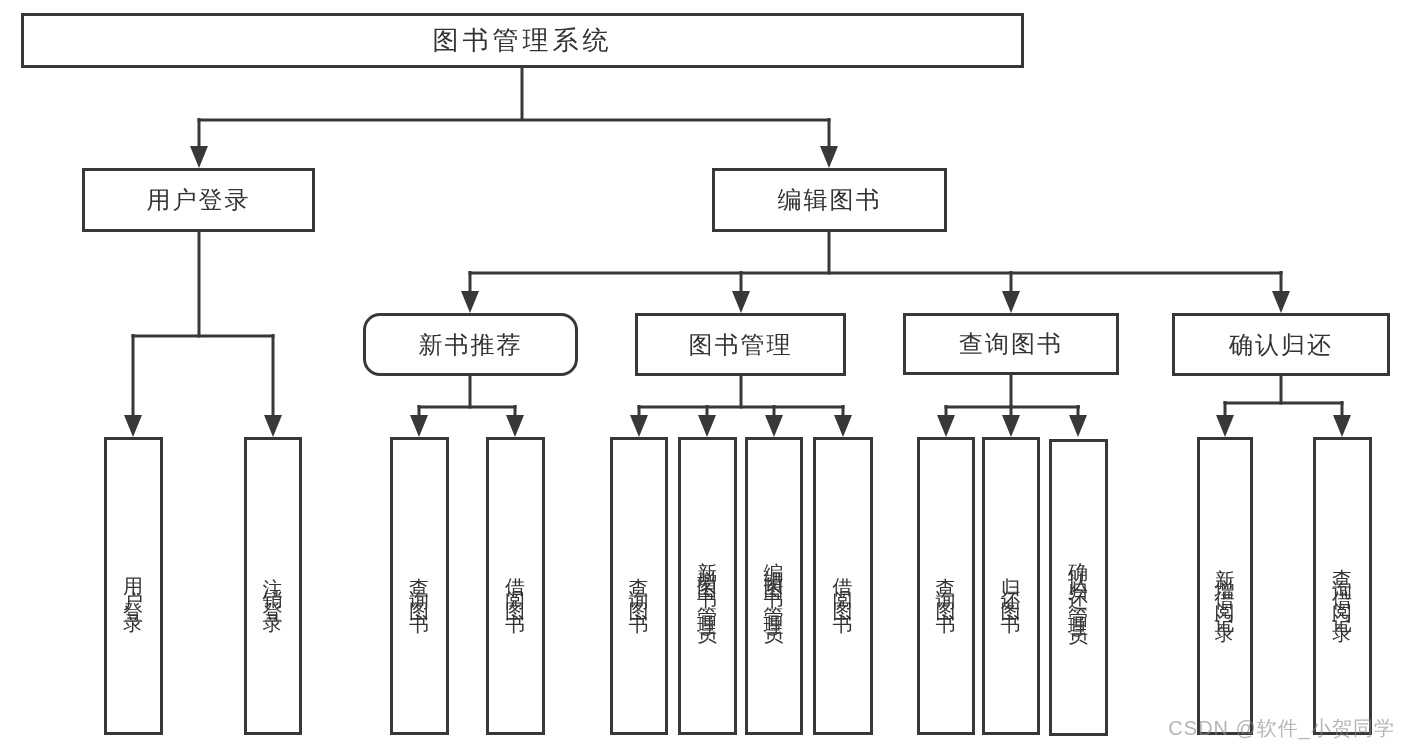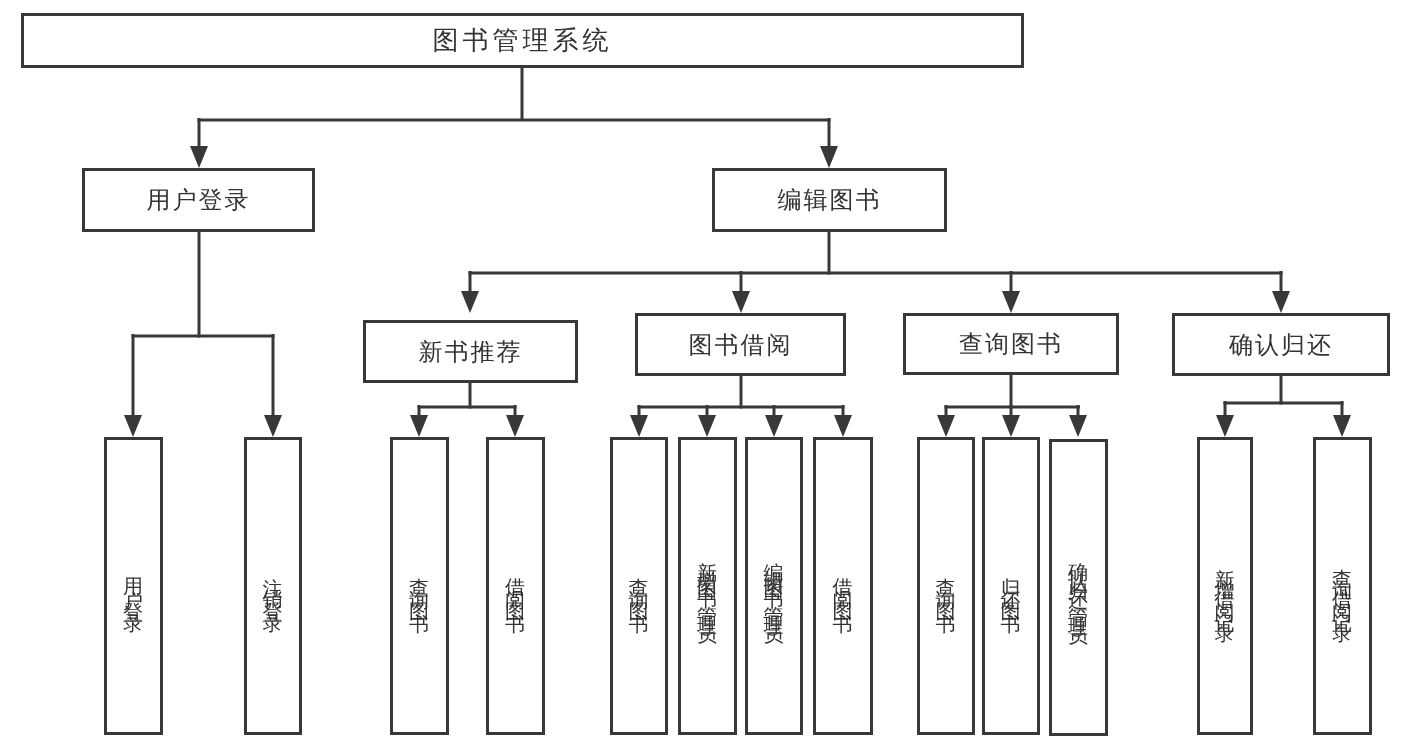--- a/index.html
+++ b/index.html
@@ -139,25 +139,25 @@
     <span class="lbl">图书管理系统</span>
   </div>
 
   <div class="node branch" style="left:82px; top:168px; width:233px; height:64px;">
     <span class="lbl">用户登录</span>
   </div>
   <div class="node branch" style="left:712px; top:168px; width:235px; height:64px;">
     <span class="lbl">编辑图书</span>
   </div>
 
-  <div class="node branch" style="left:363px; top:320px; width:215px; height:63px;">
+  <div class="node branch" style="left:363px; top:313px; width:215px; height:63px;border-radius:17px;">
     <span class="lbl">新书推荐</span>
   </div>
   <div class="node branch" style="left:635px; top:313px; width:211px; height:63px;">
-    <span class="lbl">图书借阅</span>
+    <span class="lbl">图书管理</span>
   </div>
   <div class="node branch" style="left:903px; top:313px; width:216px; height:62px;">
     <span class="lbl">查询图书</span>
   </div>
   <div class="node branch" style="left:1172px; top:313px; width:218px; height:63px;">
     <span class="lbl">确认归还</span>
   </div>
 
   <div class="node leaf ls4" style="left:104px; top:437px; width:59px; height:298px;">
     <span class="lbl">用户登录</span>
@@ -196,14 +196,15 @@
     <span class="lbl">确认归还（管理员）</span>
   </div>
 
   <div class="node leaf ls6" style="left:1197px; top:437px; width:56px; height:298px;">
     <span class="lbl">新增借阅记录</span>
   </div>
   <div class="node leaf ls6" style="left:1313px; top:437px; width:59px; height:298px;">
     <span class="lbl">查询借阅记录</span>
   </div>
 
+  <div class="watermark">CSDN @软件_小贺同学</div>
 
 </div>
 
 </body></html>

